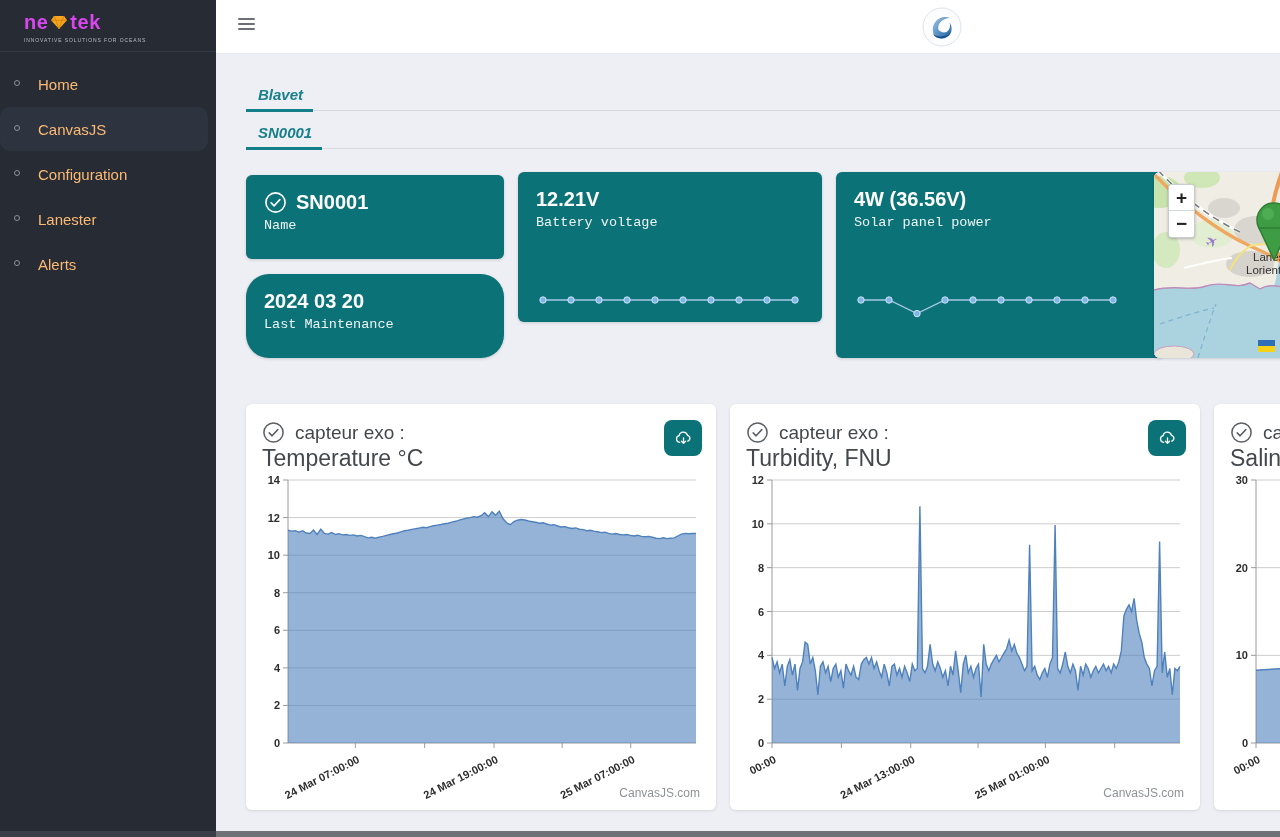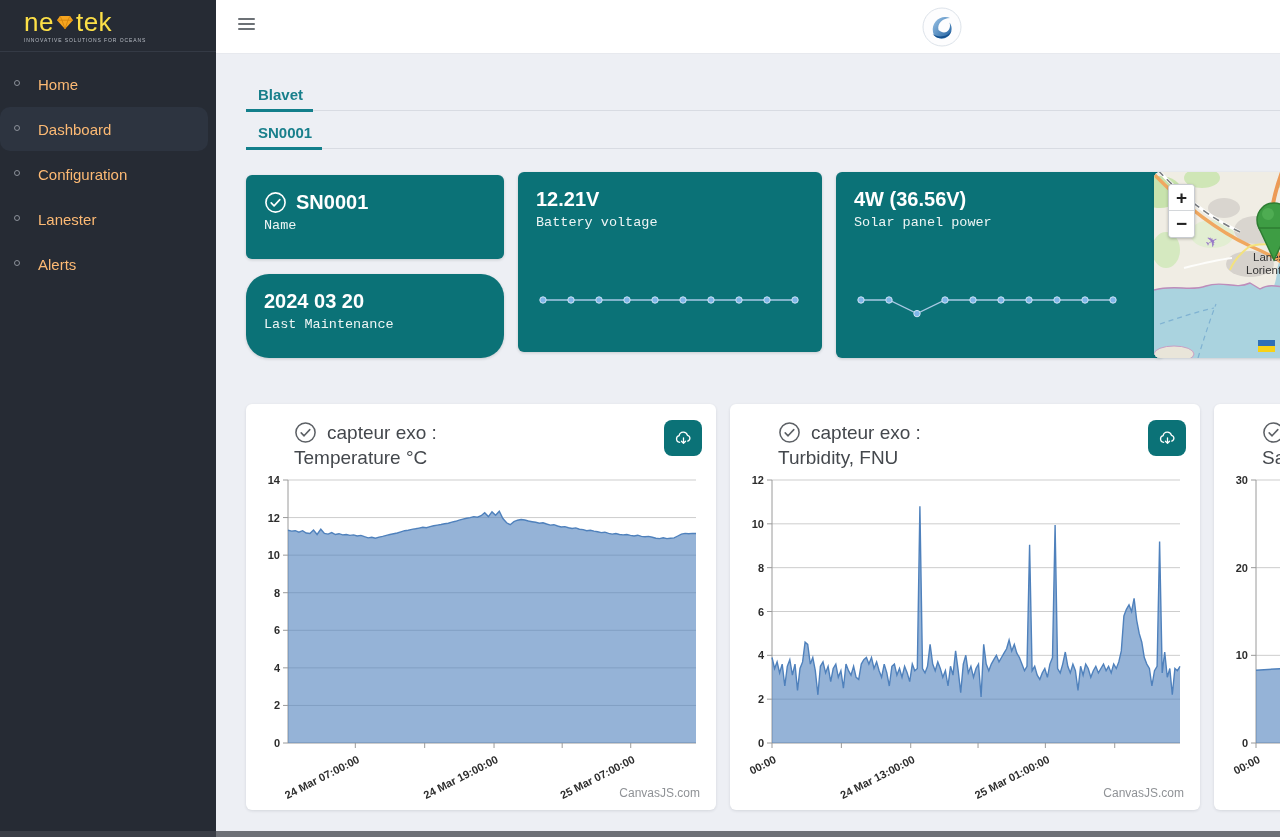--- a/index.html
+++ b/index.html
@@ -4,42 +4,42 @@
 <style>
   html,body{margin:0;padding:0;background:#dfe2e8;}
   *{box-sizing:border-box;}
   .app{position:relative;width:1280px;height:837px;overflow:hidden;background:#edeff4;
        font-family:"Liberation Sans",sans-serif;}
 
   
   .sidebar{position:absolute;left:0;top:0;width:216px;height:837px;background:#262b34;}
   .logo-block{padding:9px 0 8px 24px;border-bottom:1px solid #343a45;}
   .logo-row{display:flex;align-items:center;gap:2px;}
-  .logo-txt{color:#fde047;font-size:26px;font-weight:normal;letter-spacing:.5px;line-height:26px;}
+  .logo-txt{color:#d946ef;font-size:20px;font-weight:bold;letter-spacing:.5px;line-height:26px;}
   .logo-gem{margin:0 1px;}
   .logo-tagline{font-size:5px;letter-spacing:.9px;color:#b7bcc4;margin-top:2px;}
   .nav{padding-top:10px;}
   .nav-item{position:relative;display:flex;align-items:center;height:44px;margin:0 8px 1px 0;
             padding-left:38px;color:#fdba74;font-size:15px;cursor:pointer;border-radius:10px;}
   .nav-item.active{background:#2d3440;}
   .bullet{position:absolute;left:14px;top:50%;width:6px;height:6px;margin-top:-4px;
           border:1.5px solid #8b9099;border-radius:50%;}
 
   
   .topbar{position:absolute;left:216px;top:0;width:1064px;height:54px;background:#ffffff;
           border-bottom:1px solid #e7e9ee;}
   .hamburger{position:absolute;left:22px;top:18px;width:17px;cursor:pointer;}
   .hamburger span{display:block;height:2px;background:#6c7176;margin-bottom:3px;border-radius:1px;}
   .brand-circle{position:absolute;left:706px;top:7px;width:40px;height:40px;}
 
   
   .tabbar{position:absolute;left:246px;width:1034px;border-bottom:1px solid #d8dbe2;}
   .tabbar.t1{top:82px;} .tabbar.t2{top:120px;}
   .tab{display:inline-block;padding:4px 10px 6px 12px;margin-bottom:-2px;border-bottom:3px solid #137f8b;
-       font-size:15px;font-weight:bold;color:#187f8b;cursor:pointer;}
+       font-size:15px;font-weight:bold;color:#187f8b;cursor:pointer;font-style:italic;}
 
   
   .tcard{position:absolute;background:#0b7277;border-radius:6px;color:#fff;
          box-shadow:0 1px 3px rgba(20,40,40,.18);}
   .tcard .inner{padding:15px 18px;}
   .vrow{display:flex;align-items:center;gap:9px;}
   .vrow svg{flex:0 0 auto;}
   .tval{font-size:20px;font-weight:bold;line-height:24px;}
   .tlabel{font-size:13.5px;color:rgba(255,255,255,.93);margin-top:4px;font-family:Liberation Mono, monospace;}
   .spark{position:absolute;left:15px;top:96px;}
@@ -49,24 +49,24 @@
             overflow:hidden;background:#f0ede4;box-shadow:0 1px 3px rgba(20,40,40,.18);}
   .map-card svg text{font-family:"Liberation Sans",sans-serif;}
   .zoomctl{position:absolute;left:14px;top:12px;width:27px;background:#fff;border:1px solid #c9ccd1;
            border-radius:4px;overflow:hidden;box-shadow:0 1px 3px rgba(0,0,0,.25);}
   .zoombtn{display:block;width:100%;height:26px;text-align:center;font-size:19px;font-weight:bold;
            color:#222;line-height:25px;cursor:pointer;background:#fff;}
   .zoombtn:first-child{border-bottom:1px solid #d4d7da;}
 
   
   .ccard{position:absolute;top:404px;width:470px;height:406px;background:#fff;border-radius:6px;
-         box-shadow:0 1px 3px rgba(30,40,60,.12);padding-left:32px;}
+         box-shadow:0 1px 3px rgba(30,40,60,.12);}
   .chead{padding:16px 60px 0 16px;color:#44484d;}
   .chead .row1{display:flex;align-items:center;gap:10px;font-size:19px;line-height:25px;}
-  .chead .row2{font-size:19px;line-height:26px;}
+  .chead .row2{font-size:23px;line-height:26px;}
   .ck{color:#5c6065;}
   .tcard .ck{color:#fff;}
   .dl-btn{position:absolute;top:16px;right:14px;width:38px;height:36px;border:none;border-radius:8px;
           background:#0b7277;cursor:pointer;display:flex;align-items:center;justify-content:center;padding:0;}
   .plot{position:absolute;left:14px;top:66px;}
   .ax{font:600 11px "Liberation Sans",sans-serif;fill:#2d2d2d;}
   .ay{text-anchor:end;}
   .watermark{position:absolute;right:16px;bottom:10px;font-size:12px;color:#8f9296;}
 
   
@@ -89,21 +89,21 @@
       </div>
       <div class="logo-tagline">INNOVATIVE SOLUTIONS FOR OCEANS</div>
     </div>
     <nav class="nav">
       <div class="nav-item">
         <span class="bullet"></span>
         <span>Home</span>
       </div>
       <div class="nav-item active">
         <span class="bullet"></span>
-        <span>Dashboard</span>
+        <span>CanvasJS</span>
       </div>
       <div class="nav-item">
         <span class="bullet"></span>
         <span>Configuration</span>
       </div>
       <div class="nav-item">
         <span class="bullet"></span>
         <span>Lanester</span>
       </div>
       <div class="nav-item">
@@ -152,21 +152,21 @@
     </div>
   </div>
 
   <div class="tcard" style="left:246px;top:274px;width:258px;height:84px;border-radius:23px;">
     <div class="inner">
       <div class="tval">2024 03 20</div>
       <div class="tlabel">Last Maintenance</div>
     </div>
   </div>
 
-  <div class="tcard" style="left:518px;top:172px;width:304px;height:180px;">
+  <div class="tcard" style="left:518px;top:172px;width:304px;height:150px;">
     <div class="inner">
       <div class="tval">12.21V</div>
       <div class="tlabel">Battery voltage</div>
     </div>
     <svg class="spark" width="272" height="64">
         <polyline points="10.0,32.0 38.0,32.0 66.0,32.0 94.0,32.0 122.0,32.0 150.0,32.0 178.0,32.0 206.0,32.0 234.0,32.0 262.0,32.0" fill="none" stroke="#a9c9e4" stroke-width="1.3"></polyline>
         <circle cx="10" cy="32" r="3.2" fill="#7fb6e8" stroke="#cfe3f5" stroke-width="1"></circle>
         <circle cx="38" cy="32" r="3.2" fill="#7fb6e8" stroke="#cfe3f5" stroke-width="1"></circle>
         <circle cx="66" cy="32" r="3.2" fill="#7fb6e8" stroke="#cfe3f5" stroke-width="1"></circle>
         <circle cx="94" cy="32" r="3.2" fill="#7fb6e8" stroke="#cfe3f5" stroke-width="1"></circle>

